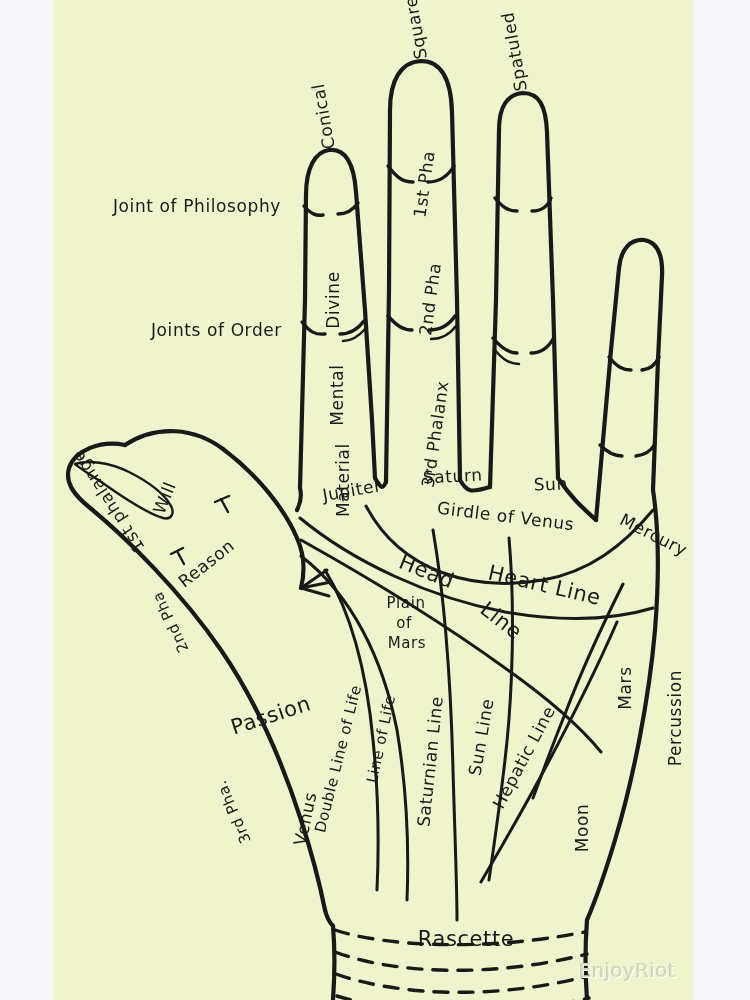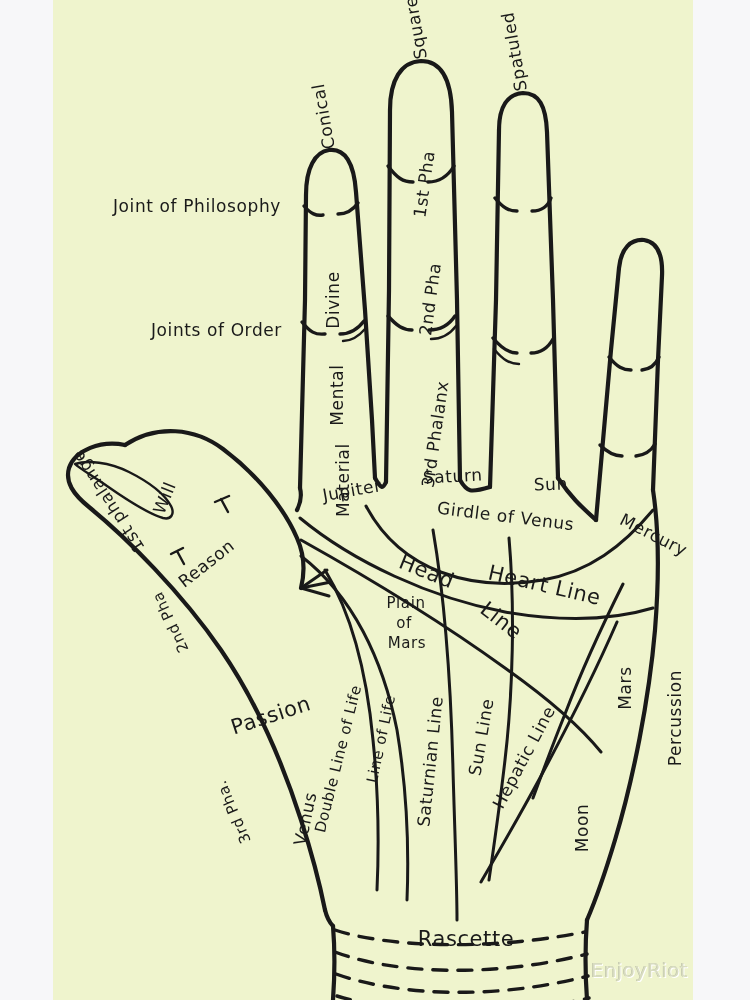--- a/index.html
+++ b/index.html
@@ -52,21 +52,21 @@
     font-family: "DejaVu Sans", sans-serif;
     fill: #1a1a1a;
     font-size: 17px;
     letter-spacing: 0.6px;
     white-space: pre;
   }
   .lbl-sm { font-size: 15px; }
   .lbl-lg { font-size: 21px; }
   #watermark {
     position: absolute;
-    right: 5px;
+    right: 17px;
     bottom: 18px;
     font-family: "DejaVu Sans", sans-serif;
     font-size: 20px;
     color: #d8dcc0;
     text-shadow: 1px 1px 0 #ffffff, -0.5px -0.5px 0 #b9bda4;
     letter-spacing: 0.3px;
     user-select: none;
     margin-left: 15px;
   }
 </style>

